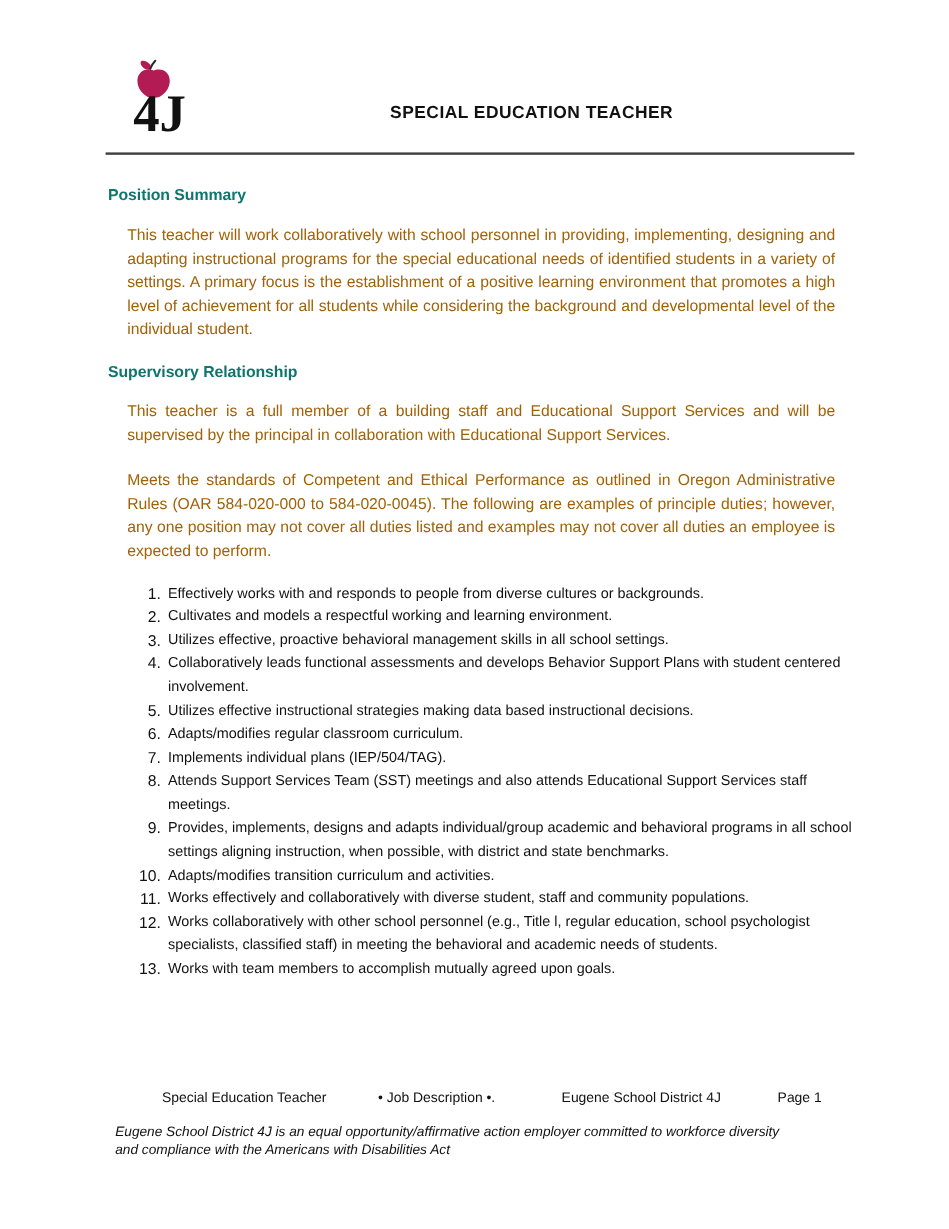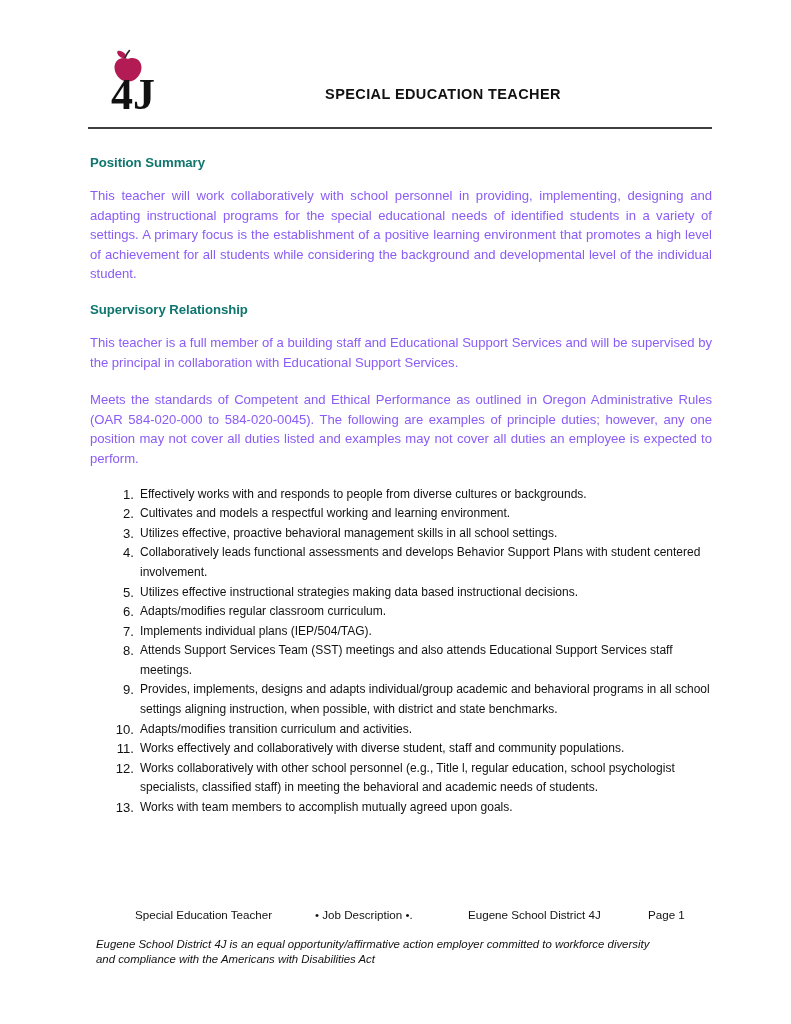--- a/index.html
+++ b/index.html
@@ -74,23 +74,23 @@
     font-weight: bold;
     margin: 0 0 16px 0;
     letter-spacing: -0.05px;
     color: #0f766e;
   }
   .section + .section { margin-top: 18px; }
 
   p.para {
     font-size: 13.1px;
     line-height: 19.6px;
-    margin: 0;
+    margin: 16px;
     text-align: justify;
-    color: #8b5cf6;
+    color: #a16207;
   }
 
   
   ol.duties {
     list-style: none;
     margin: 16px 0 0 0;
     padding: 0;
     counter-reset: duty;
   }
   ol.duties > li {

